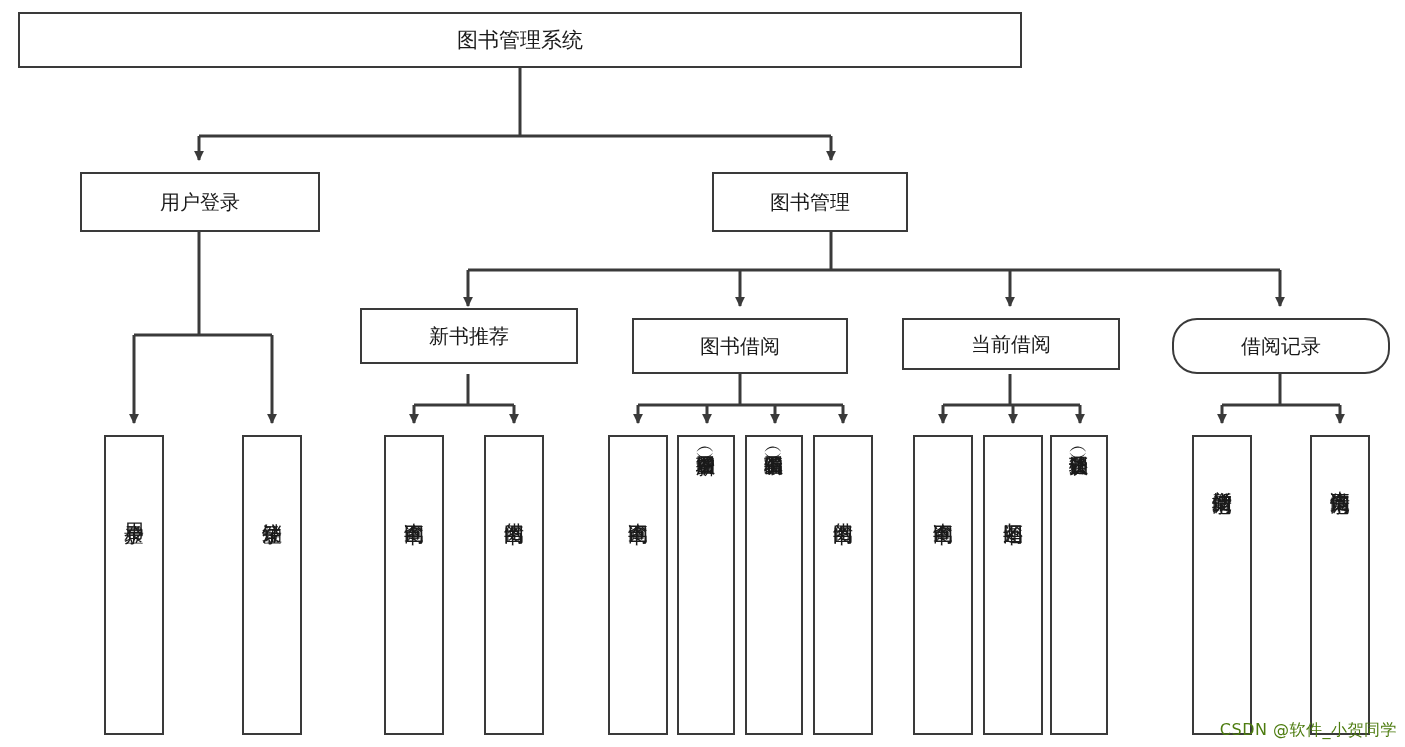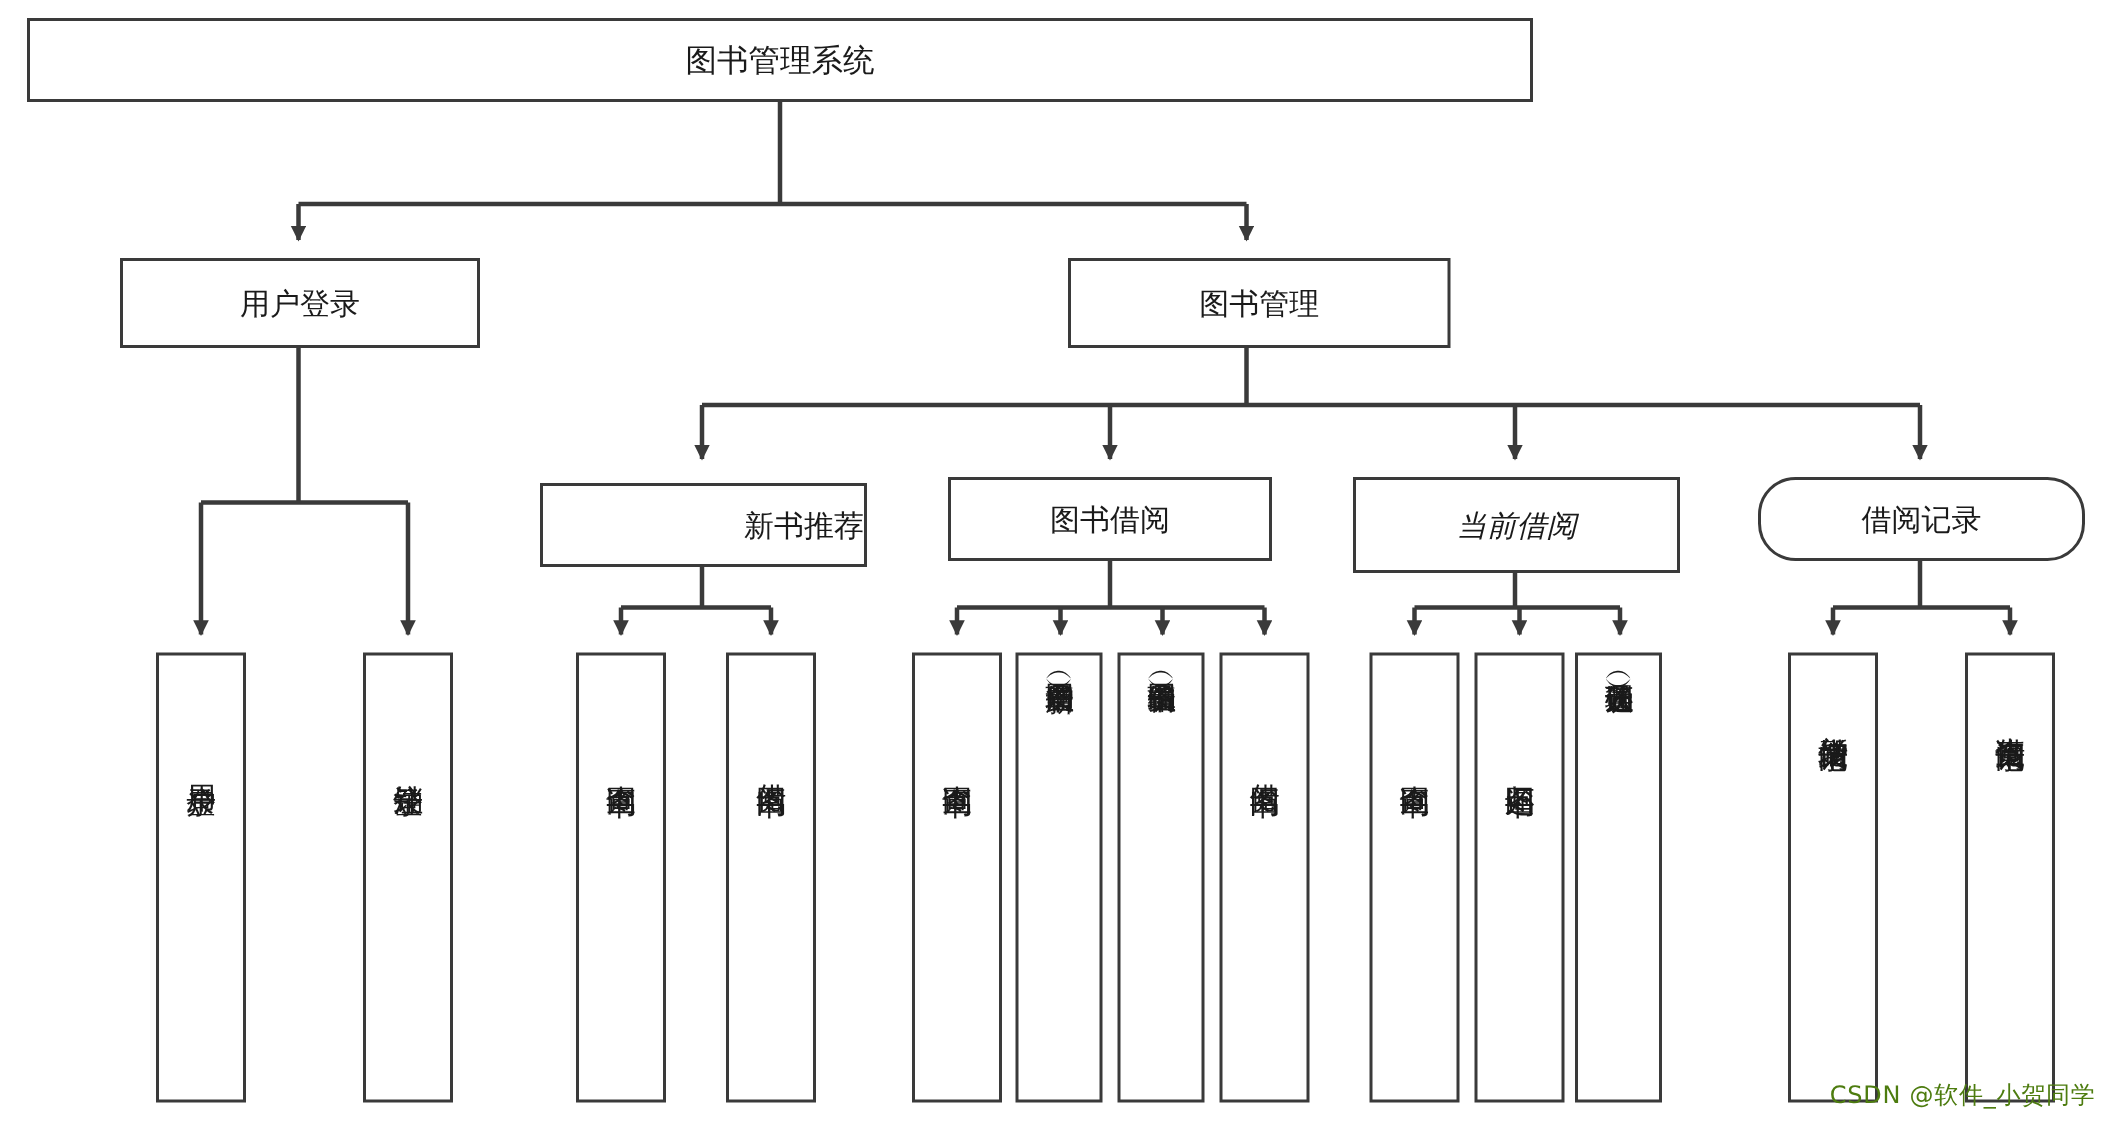--- a/index.html
+++ b/index.html
@@ -131,31 +131,31 @@
     </g>
   </svg>
 
   <div class="node root" style="left:18px; top:12px; width:1004px; height:56px;">
     <span class="htext">图书管理系统</span>
   </div>
 
   <div class="node branch" style="left:80px; top:172px; width:240px; height:60px;">
     <span class="htext">用户登录</span>
   </div>
-  <div class="node branch" style="left:712px; top:172px; width:255px; height:60px;">
+  <div class="node branch" style="left:712px; top:172px; width:196px; height:60px;">
     <span class="htext">图书管理</span>
   </div>
 
-  <div class="node branch" style="left:360px; top:322px; width:218px; height:56px;justify-content:flex-end;">
+  <div class="node branch" style="left:360px; top:308px; width:218px; height:56px;">
     <span class="htext">新书推荐</span>
   </div>
   <div class="node branch" style="left:632px; top:318px; width:216px; height:56px;">
     <span class="htext">图书借阅</span>
   </div>
-  <div class="node branch" style="left:902px; top:318px; width:218px; height:64px;font-style:italic;">
+  <div class="node branch" style="left:902px; top:318px; width:218px; height:52px;">
     <span class="htext">当前借阅</span>
   </div>
   <div class="node branch" style="left:1172px; top:318px; width:218px; height:56px;border-radius:25px;">
     <span class="htext">借阅记录</span>
   </div>
 
   <div class="node leaf" style="left:104px; top:435px; width:60px; height:300px; padding-top:70px;">
     <span class="vtext">用户登录</span>
   </div>
   <div class="node leaf" style="left:242px; top:435px; width:60px; height:300px; padding-top:70px;">

